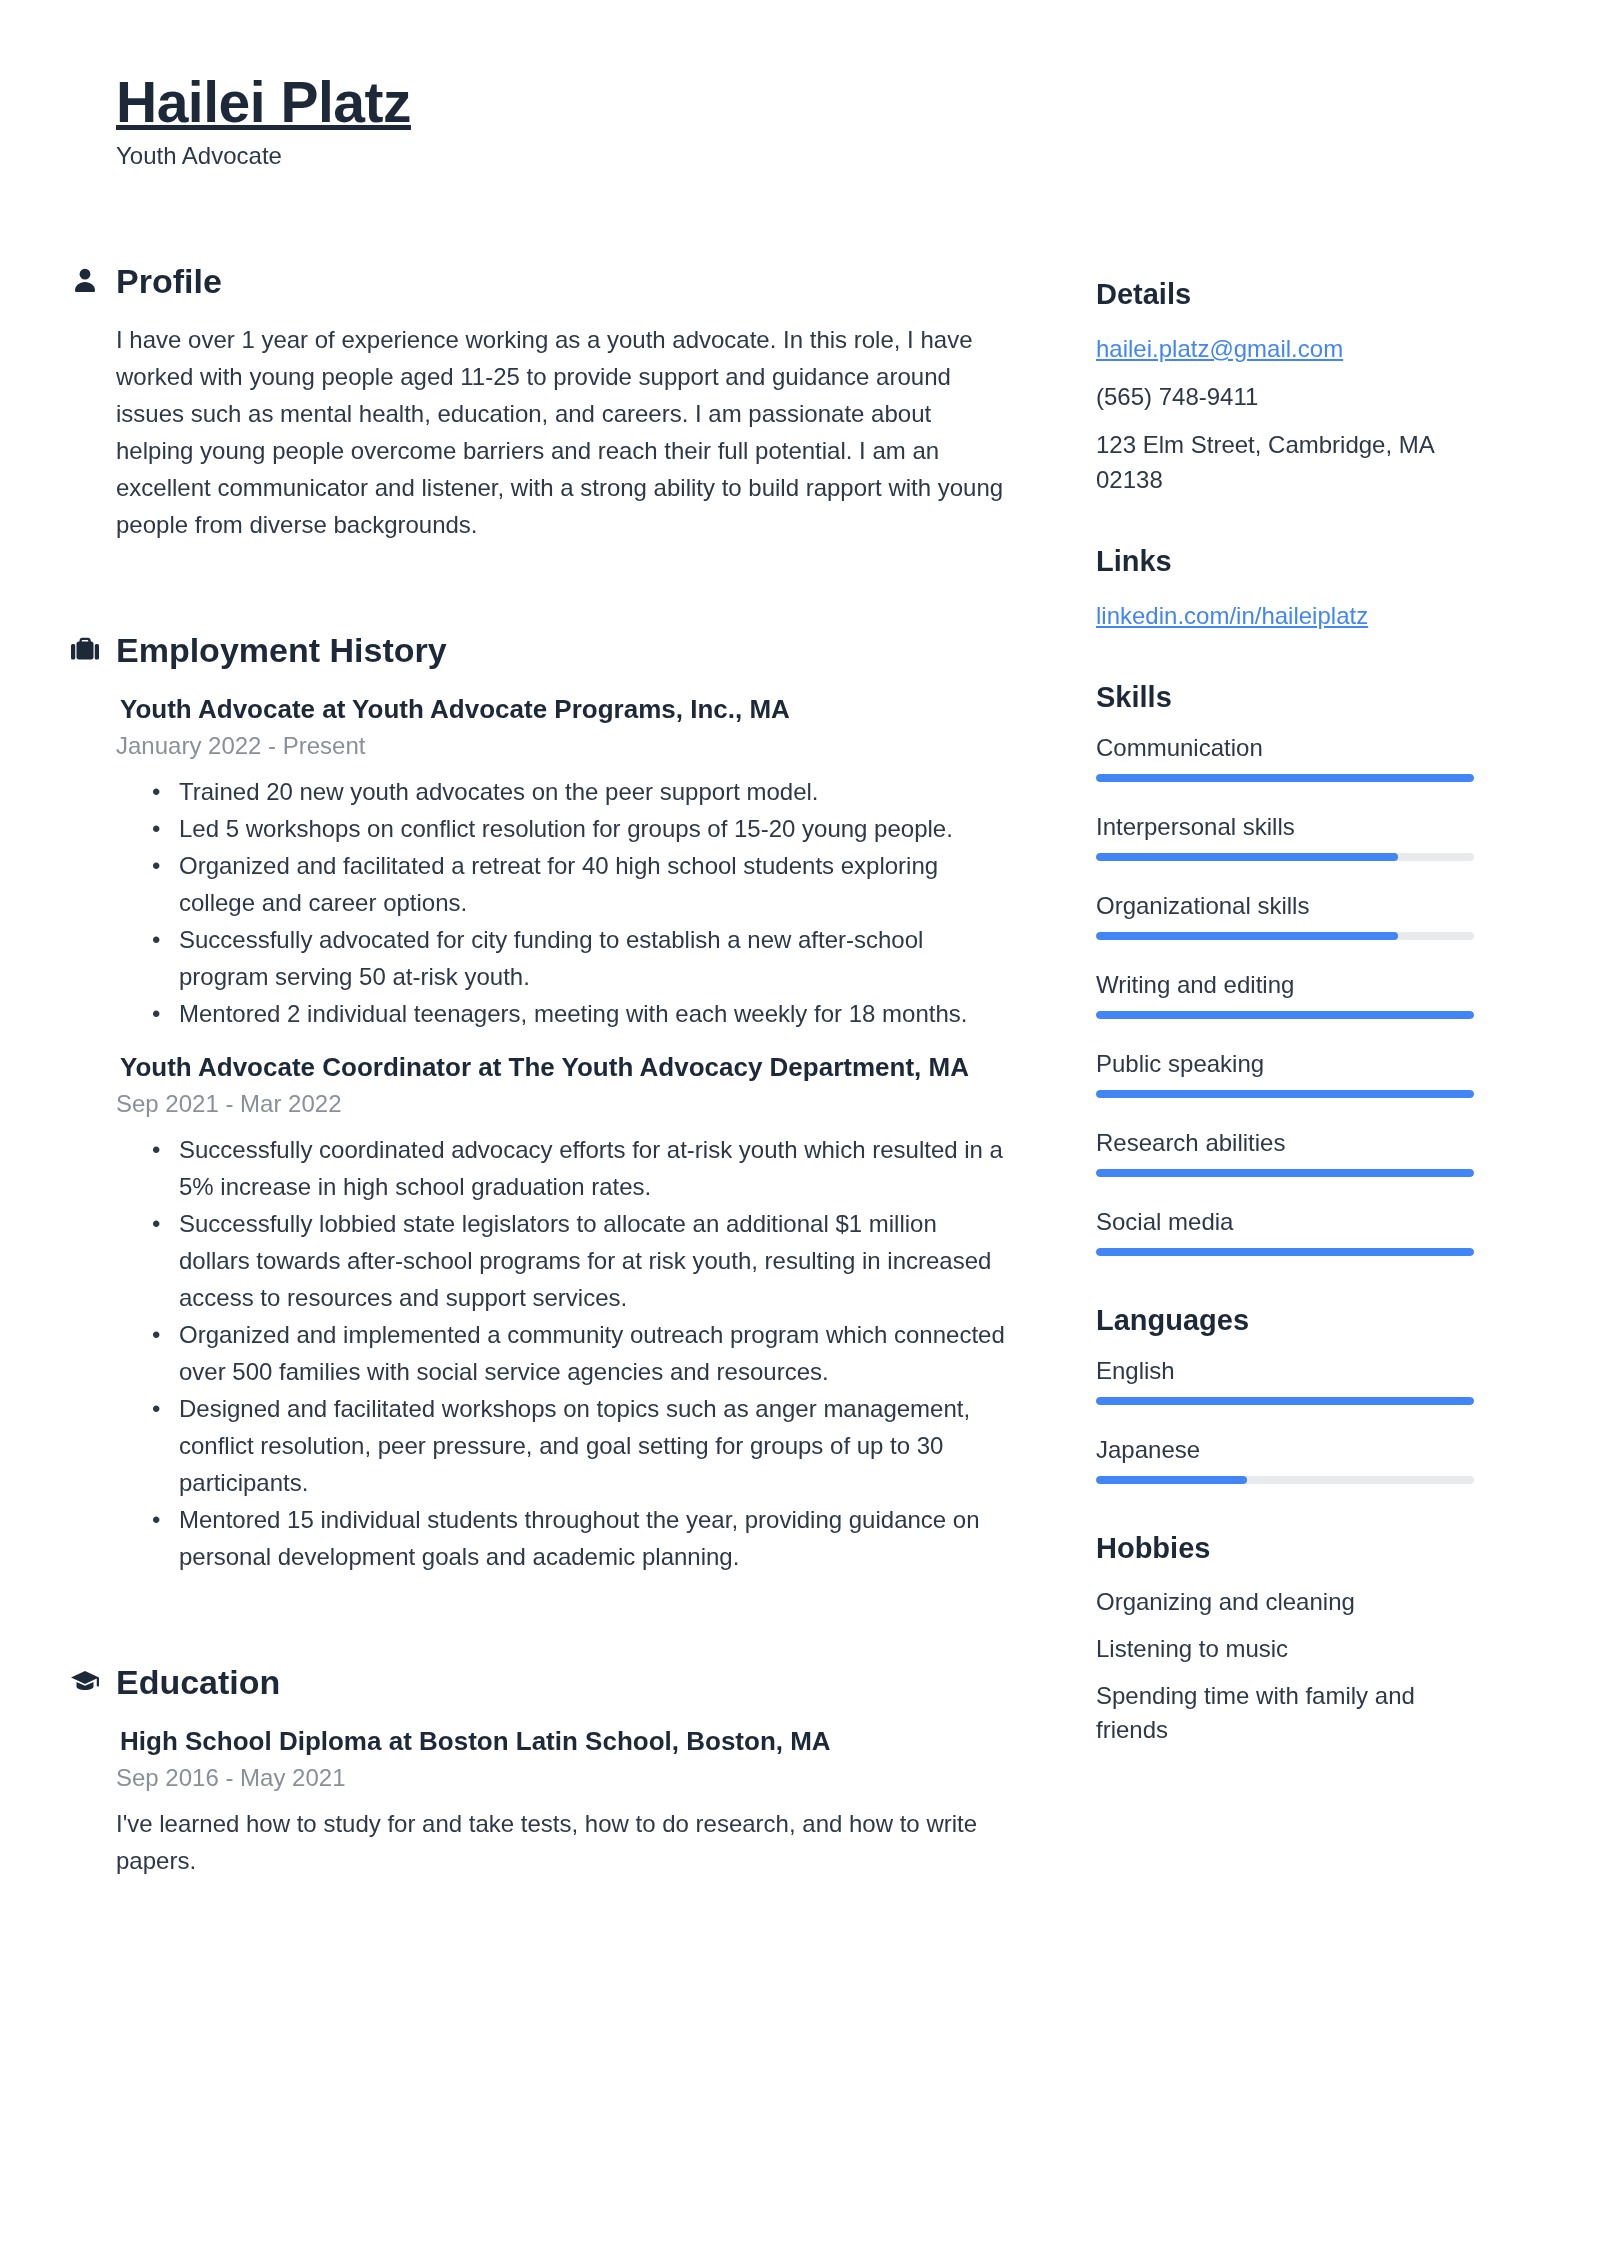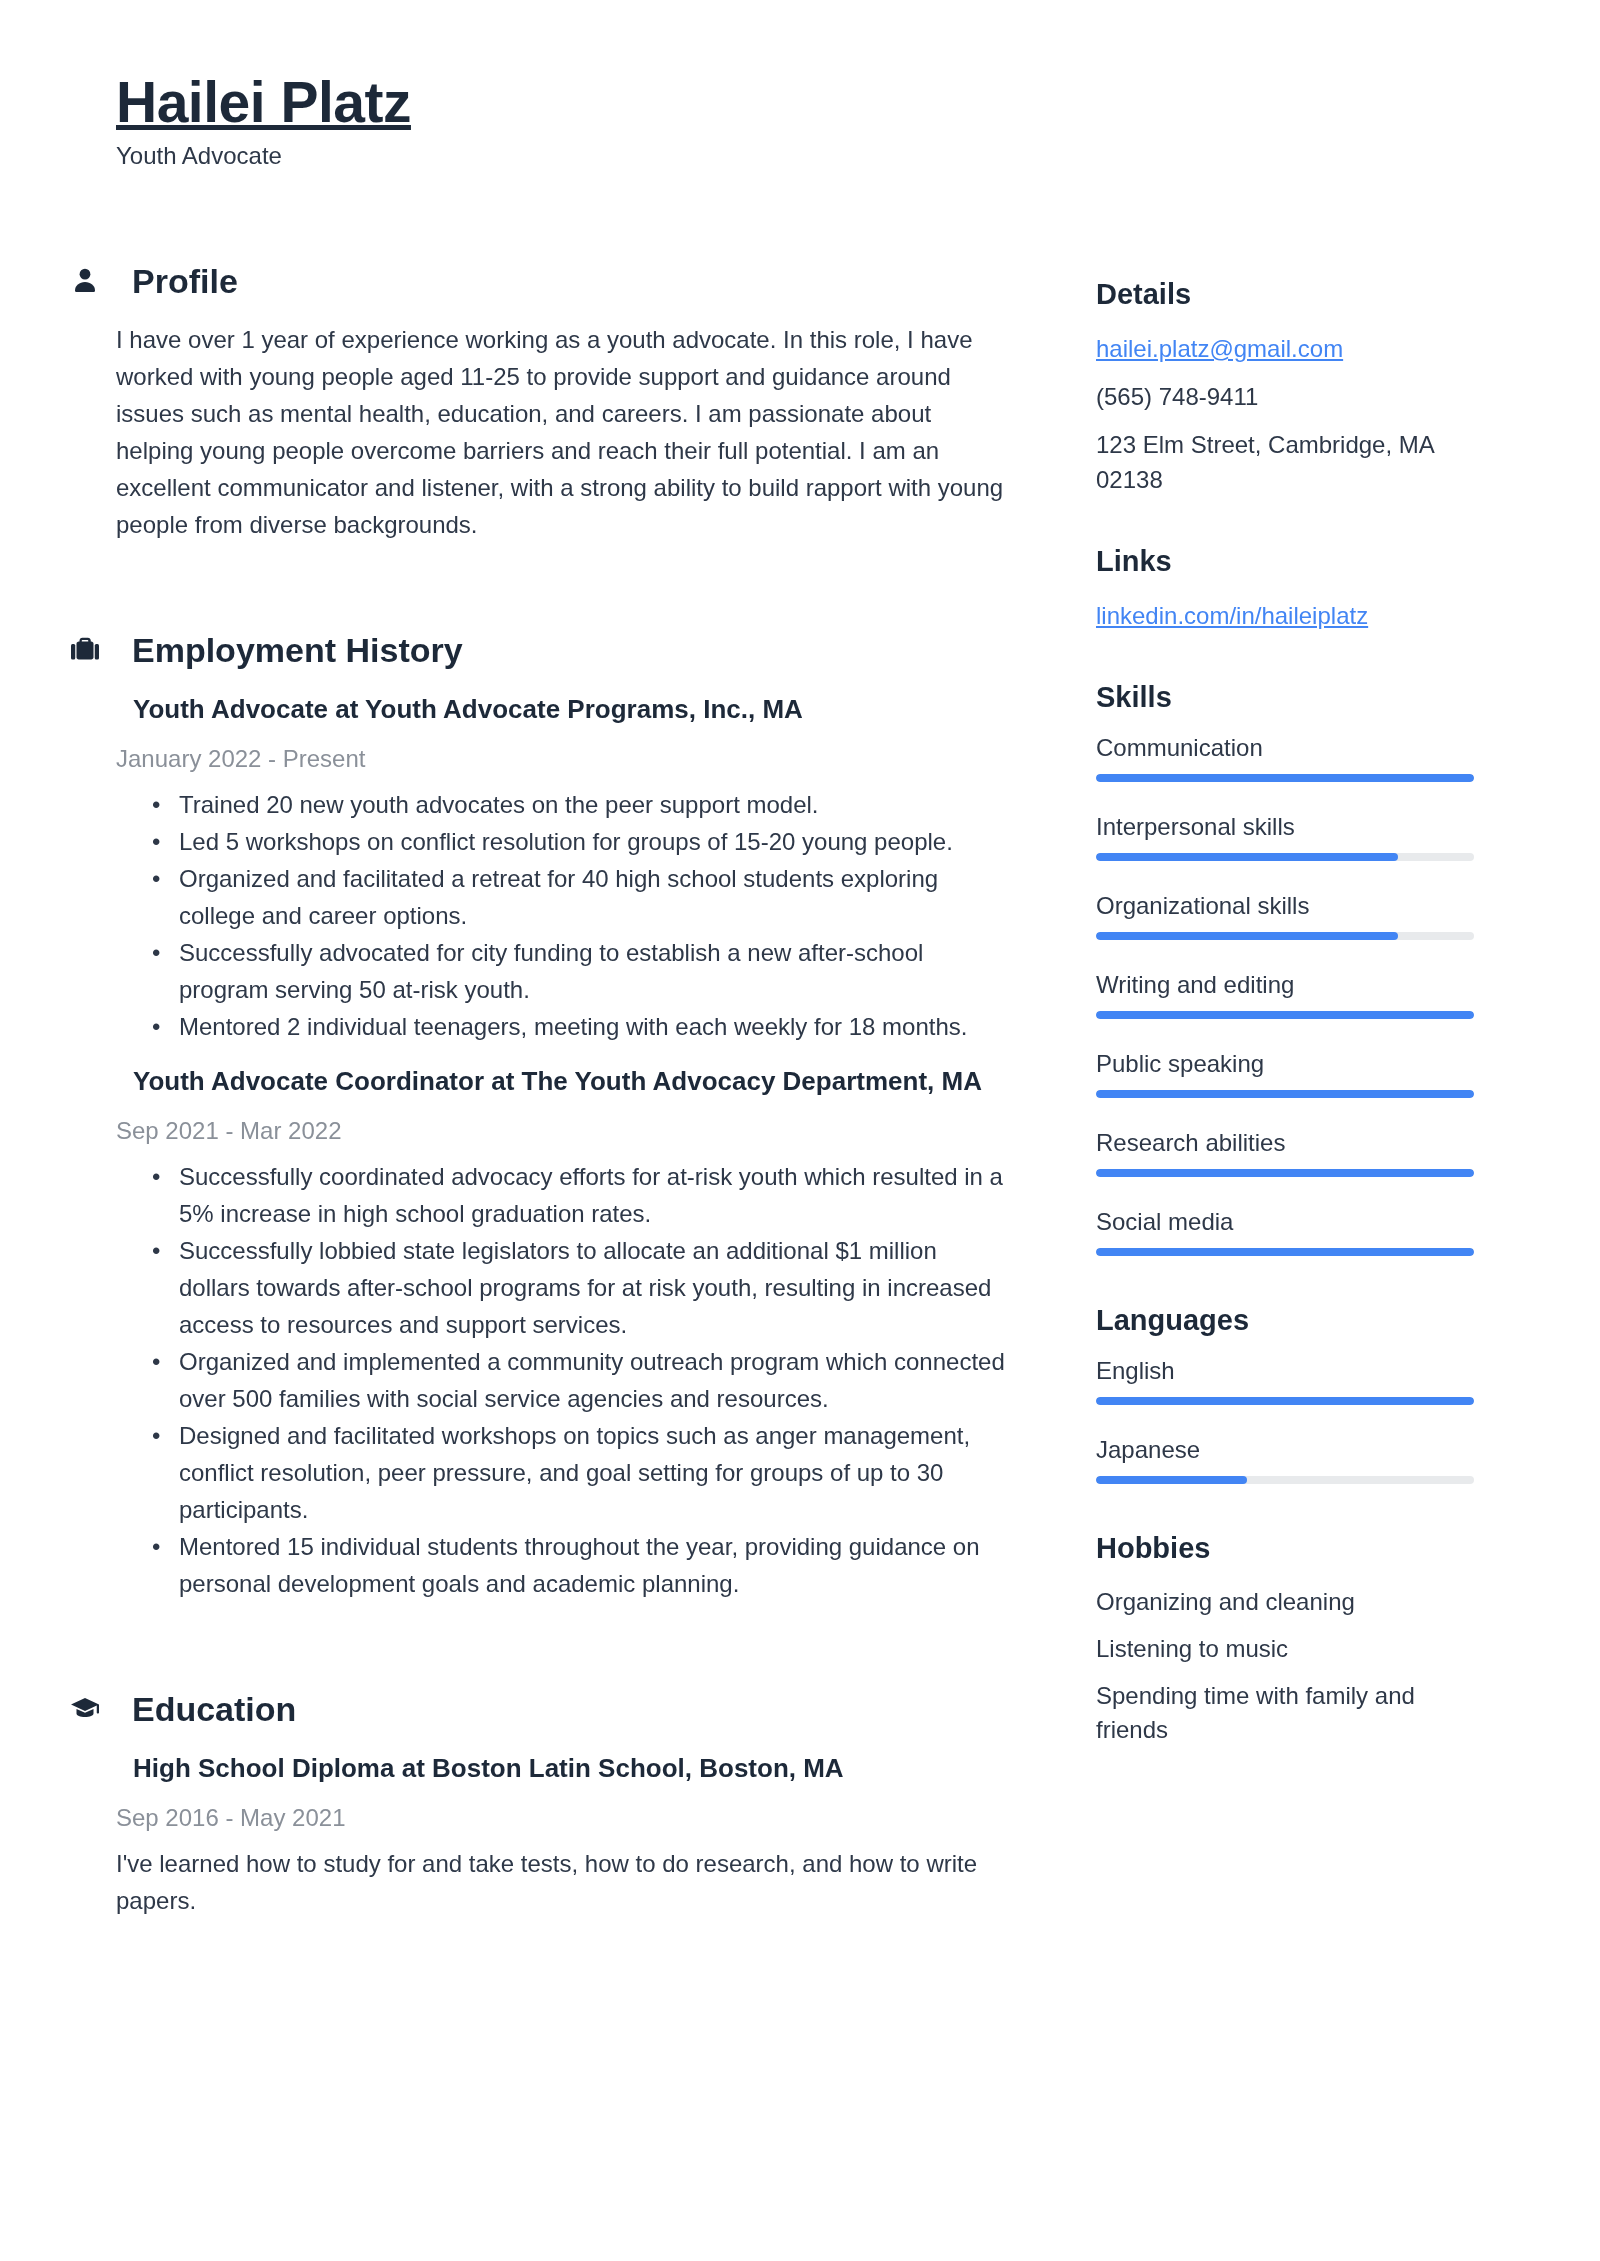--- a/index.html
+++ b/index.html
@@ -33,42 +33,42 @@
     font-size:24px;
     color:#2e3848;
   }
   header{margin-bottom:92px;}
 
   
   section{margin-bottom:88px;}
   .sec-head{
     display:flex;
     align-items:center;
-    gap:32px;
+    gap:16px;
     margin:0 0 20px -46px;
   }
   .sec-head h2{
     margin:0;
     font-size:34px;
     font-weight:700;
     color:#1d2939;
   }
   .sec-icon{width:30px;height:30px;flex:0 0 30px;display:inline-flex;}
   .sec-icon svg{width:30px;height:30px;}
 
   .body-text{
     margin:0;
     font-size:24px;
     line-height:37px;
     color:#2e3848;
   }
 
   .job{margin-bottom:16px;}
   .job h3, .edu h3{
-    margin:17px;
+    margin:4px;
     font-size:26px;
     line-height:38px;
     font-weight:700;
     color:#1d2939;
   }
   .dates{
     font-size:24px;
     color:#8a9099;
     margin:4px 0 13px 0;
   }

